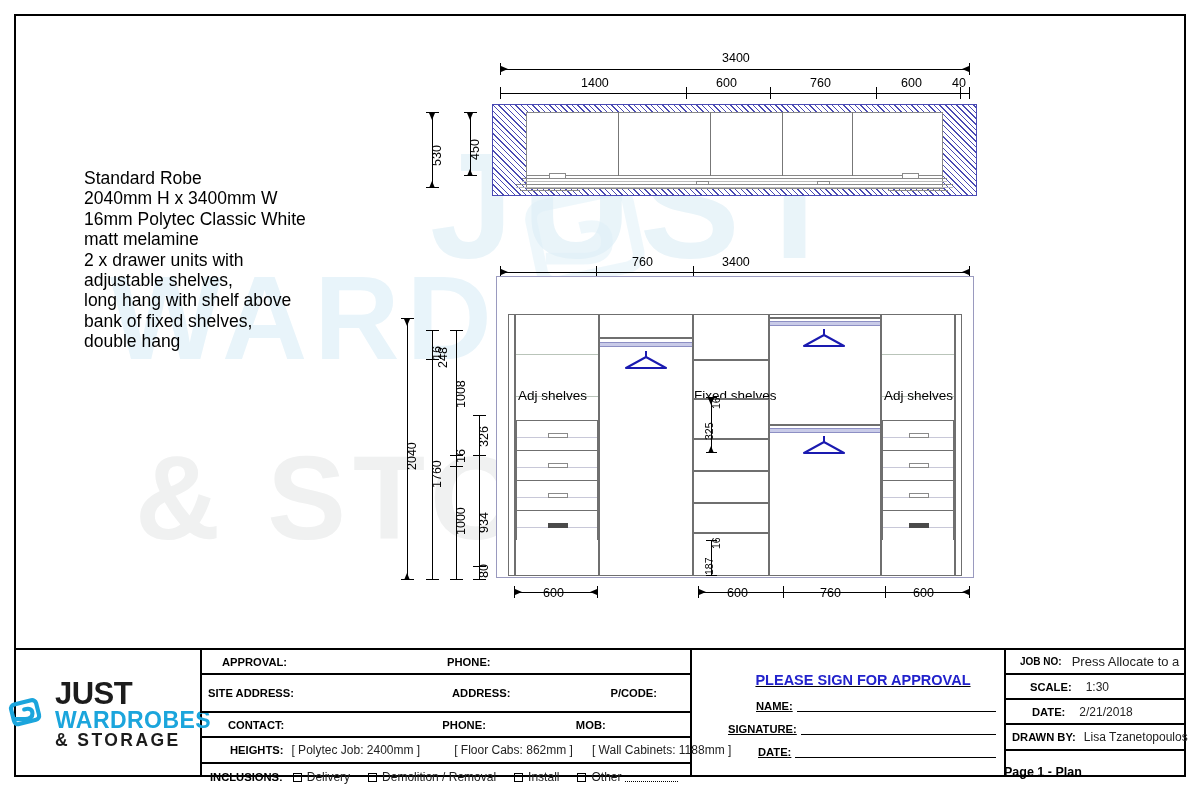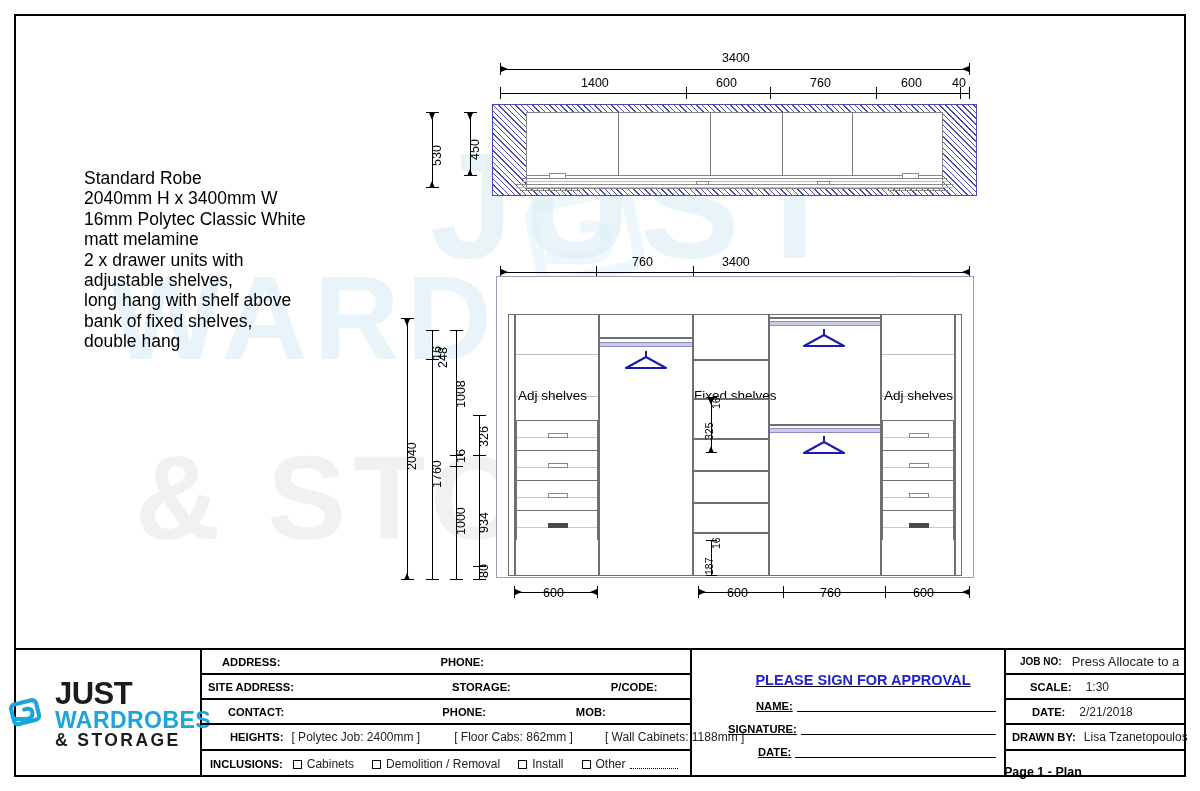--- a/index.html
+++ b/index.html
@@ -349,51 +349,51 @@
         <div>
           <div class="logo-just">JUST</div>
           <div class="logo-ward">WARDROBES</div>
           <div class="logo-stor">&amp; STORAGE</div>
         </div>
       </div>
     </div>
 
     <div class="tbcol" style="left:186px;width:490px;">
       <div class="tbrow" style="height:25px;">
-        <span class="lab" style="margin-left:22px;">ADDRESS:</span>
+        <span class="lab" style="margin-left:22px;">APPROVAL:</span>
         <span class="val" style="margin-left:10px;"></span>
         <span class="lab" style="margin-left:150px;">PHONE:</span>
         <span class="val" style="margin-left:10px;"></span>
       </div>
-      <div class="tbrow" style="height:25px;">
+      <div class="tbrow" style="height:38px;">
         <span class="lab" style="margin-left:8px;">SITE ADDRESS:</span>
         <span class="val" style="margin-left:10px;"></span>
-        <span class="lab" style="margin-left:148px;">STORAGE:</span>
+        <span class="lab" style="margin-left:148px;">ADDRESS:</span>
         <span class="val" style="margin-left:10px;"></span>
         <span class="lab" style="margin-left:90px;">P/CODE:</span>
         <span class="val" style="margin-left:8px;"></span>
       </div>
       <div class="tbrow" style="height:25px;">
         <span class="lab" style="margin-left:28px;">CONTACT:</span>
         <span class="val" style="margin-left:10px;"></span>
         <span class="lab" style="margin-left:148px;">PHONE:</span>
         <span class="val" style="margin-left:10px;"></span>
         <span class="lab" style="margin-left:80px;">MOB:</span>
         <span class="val" style="margin-left:8px;"></span>
       </div>
       <div class="tbrow" style="height:26px;">
         <span class="lab" style="margin-left:30px;">HEIGHTS:</span>
         <span class="val" style="margin-left:8px;">[ Polytec Job: 2400mm ]</span>
         <span class="val" style="margin-left:34px;">[ Floor Cabs: 862mm ]</span>
-        <span class="val" style="margin-left:32px;">[ Wall Cabinets: 1188mm ]</span>
+        <span class="val" style="margin-left:19px;">[ Wall Cabinets: 1188mm ]</span>
       </div>
       <div class="tbrow" style="height:26px;">
         <span class="lab" style="margin-left:10px;">INCLUSIONS:</span>
         <span class="cbox" style="margin-left:10px;"></span>
-        <span class="val">Cabinets</span>
+        <span class="val">Delivery</span>
         <span class="cbox" style="margin-left:18px;"></span>
         <span class="val">Demolition / Removal</span>
         <span class="cbox" style="margin-left:18px;"></span>
         <span class="val">Install</span>
         <span class="cbox" style="margin-left:18px;"></span>
         <span class="val">Other</span>
         <span class="dots" style="margin-right:12px;"></span>
       </div>
     </div>
 

